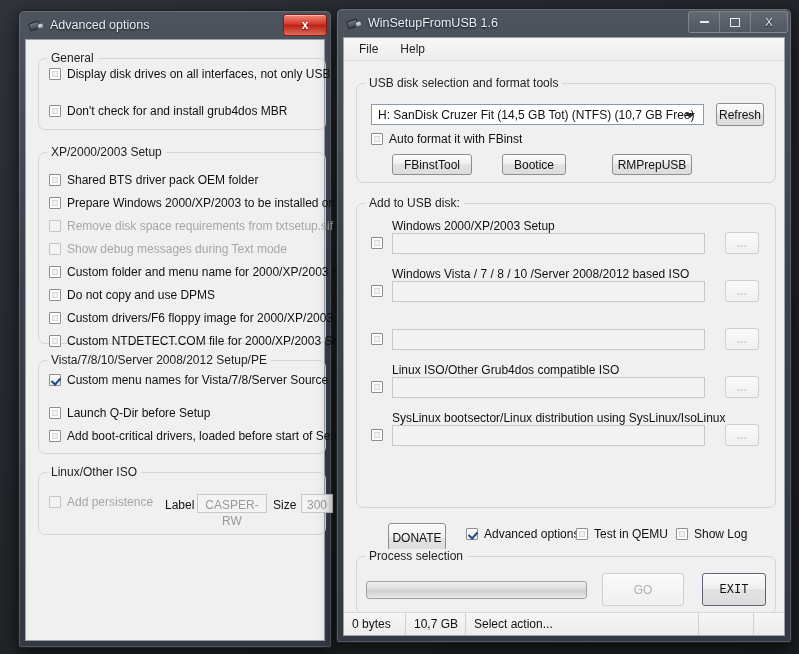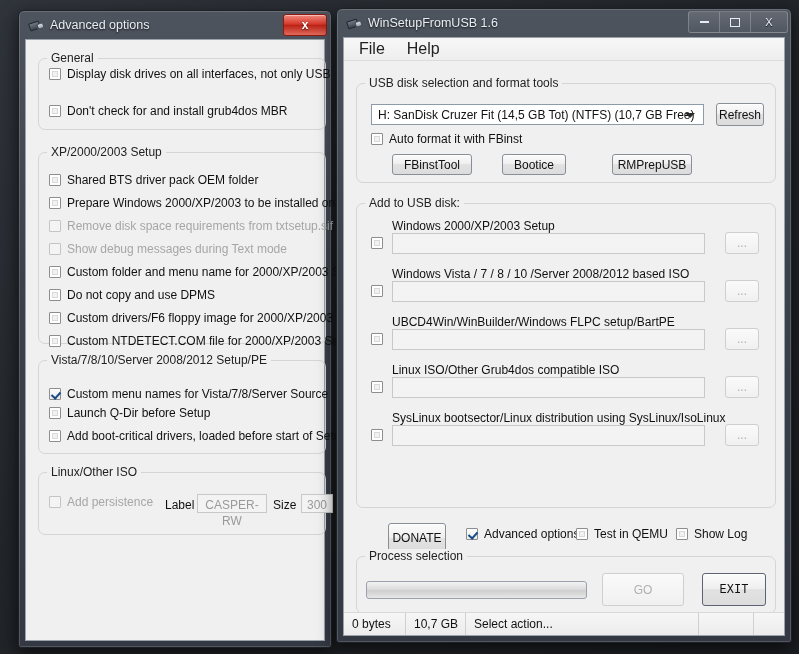--- a/index.html
+++ b/index.html
@@ -159,21 +159,21 @@
     border-right:5px solid transparent;border-top:5px solid #2a2a2a;
   }
 
   
   .menubar{
     position:absolute;left:0;right:0;top:0;height:22px;
     background:linear-gradient(180deg,#f7f7f7,#eeeeee);
     border-bottom:1px solid #dcdcdc;
     display:flex;align-items:center;padding-left:6px;gap:4px;
   }
-  .menu-item{padding:2px 9px;font-size:16px;color:#222;}
+  .menu-item{padding:2px 9px;font-size:12px;color:#222;}
   .statusbar{
     position:absolute;left:0;right:0;bottom:0;height:22px;
     background:linear-gradient(180deg,#f6f6f6,#ececec);
     border-top:1px solid #d8d8d8;
     display:flex;align-items:flex-end;font-size:12px;color:#111;
   }
   .sb-cell{
     height:100%;display:flex;align-items:center;
     padding:0 8px;border-right:1px solid #d0d0d0;
     box-sizing:border-box;white-space:nowrap;
@@ -254,21 +254,21 @@
         <span>Custom drivers/F6 floppy image for 2000/XP/2003 Setup</span>
       </div>
       <div class="cb" style="left:10px;top:181px;">
         <span class="box inner"></span>
         <span>Custom NTDETECT.COM file for 2000/XP/2003 Setup</span>
       </div>
     </div>
 
     <div class="group" style="left:12px;top:320px;width:288px;height:94px;">
       <span class="glabel">Vista/7/8/10/Server 2008/2012 Setup/PE</span>
-      <div class="cb checked" style="left:10px;top:26px;">
+      <div class="cb checked" style="left:10px;top:12px;">
         <span class="box"></span>
         <span>Custom menu names for Vista/7/8/Server Source</span>
       </div>
       <div class="cb" style="left:10px;top:45px;">
         <span class="box inner"></span>
         <span>Launch Q-Dir before Setup</span>
       </div>
       <div class="cb" style="left:10px;top:68px;">
         <span class="box inner"></span>
         <span>Add boot-critical drivers, loaded before start of Setup</span>
@@ -354,21 +354,20 @@
 
       <span class="field-label" style="left:35px;top:63px;">Windows Vista / 7 / 8 / 10 /Server 2008/2012 based ISO</span>
       <div class="cb" style="left:14px;top:81px;">
         <span class="box inner"></span>
       </div>
       <div class="tbox" style="left:35px;top:77px;width:313px;height:21px;">
         <span></span>
       </div>
       <div class="btn dis" style="left:368px;top:76px;width:34px;height:22px;">...</div>
 
-      <span class="field-label" style="left:35px;top:111px;">UBCD4Win/WinBuilder/Windows FLPC setup/BartPE</span>
       <div class="cb" style="left:14px;top:129px;">
         <span class="box inner"></span>
       </div>
       <div class="tbox" style="left:35px;top:125px;width:313px;height:21px;">
         <span></span>
       </div>
       <div class="btn dis" style="left:368px;top:124px;width:34px;height:22px;">...</div>
 
       <span class="field-label" style="left:35px;top:159px;">Linux ISO/Other Grub4dos compatible ISO</span>
       <div class="cb" style="left:14px;top:177px;">

